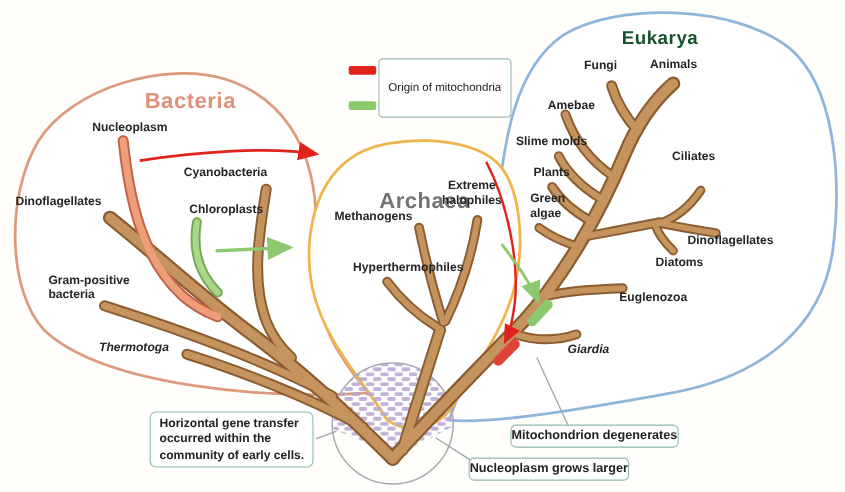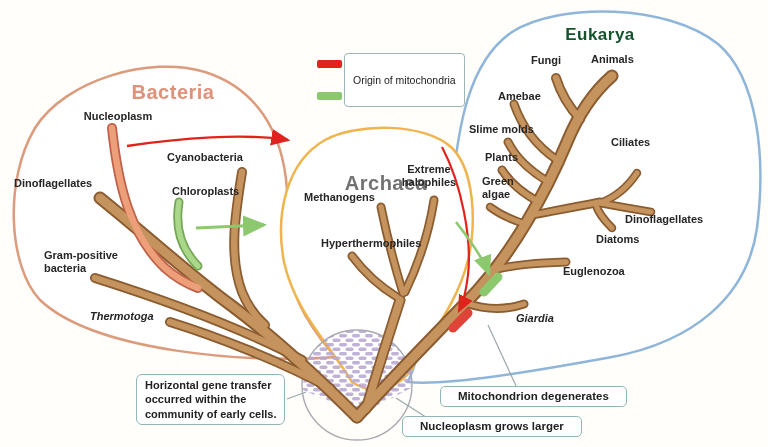--- a/index.html
+++ b/index.html
@@ -20,21 +20,21 @@
   .center{text-align:center;}
   .pre{white-space:pre-line;}
   .italic{font-style:italic;}
   .domain-lbl{font-size:20px;font-weight:700;letter-spacing:.5px;}
   .c-bact{color:#e0917a;}
   .c-arch{color:#737373;margin-top:34px;}
   .c-euk{color:#14532d;font-size:17px;}
   
   .callout{position:absolute;background:#ffffff;border:1.5px solid #8fb8b4;border-radius:6px;
     font-size:11px;font-weight:700;color:#222;padding:3px 8px;line-height:1.3;}
-  .one-line{white-space:nowrap;font-size:11.5px;padding:2px 17px;border-radius:5px;}
+  .one-line{white-space:nowrap;font-size:11.5px;padding:2px 0;border-radius:5px;margin-left:24px;}
   
   .legend-box{position:absolute;background:#fff;border:1px solid #9eb6b8;border-radius:4px;
     font-size:10.5px;font-weight:400;color:#222;padding:20px 8px;white-space:nowrap;}
   .legend-bar{position:absolute;width:25px;height:8px;border-radius:2px;}
 </style>
 </head>
 <body>
 
 <div id="stage">
 

